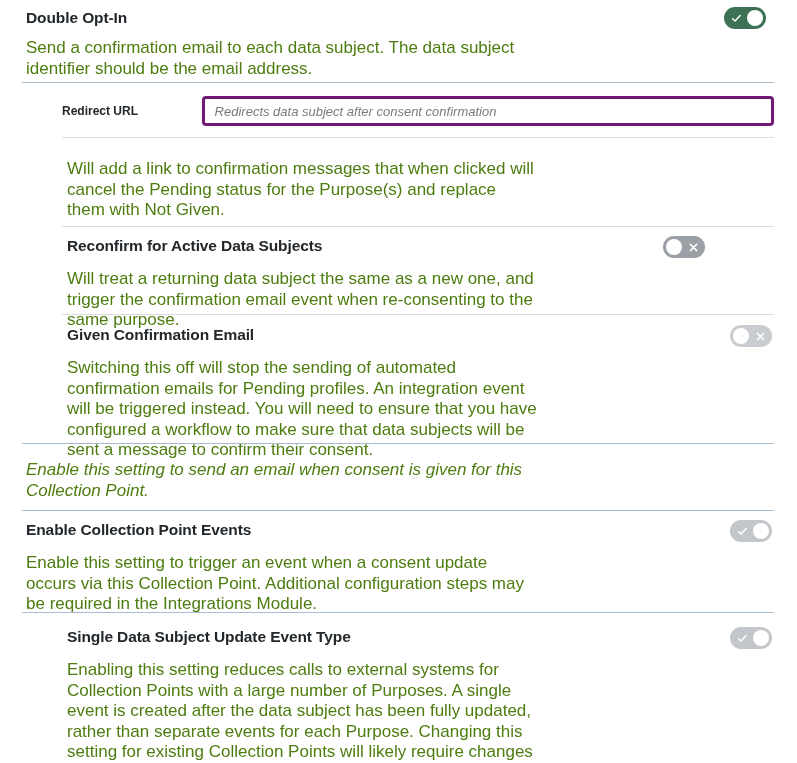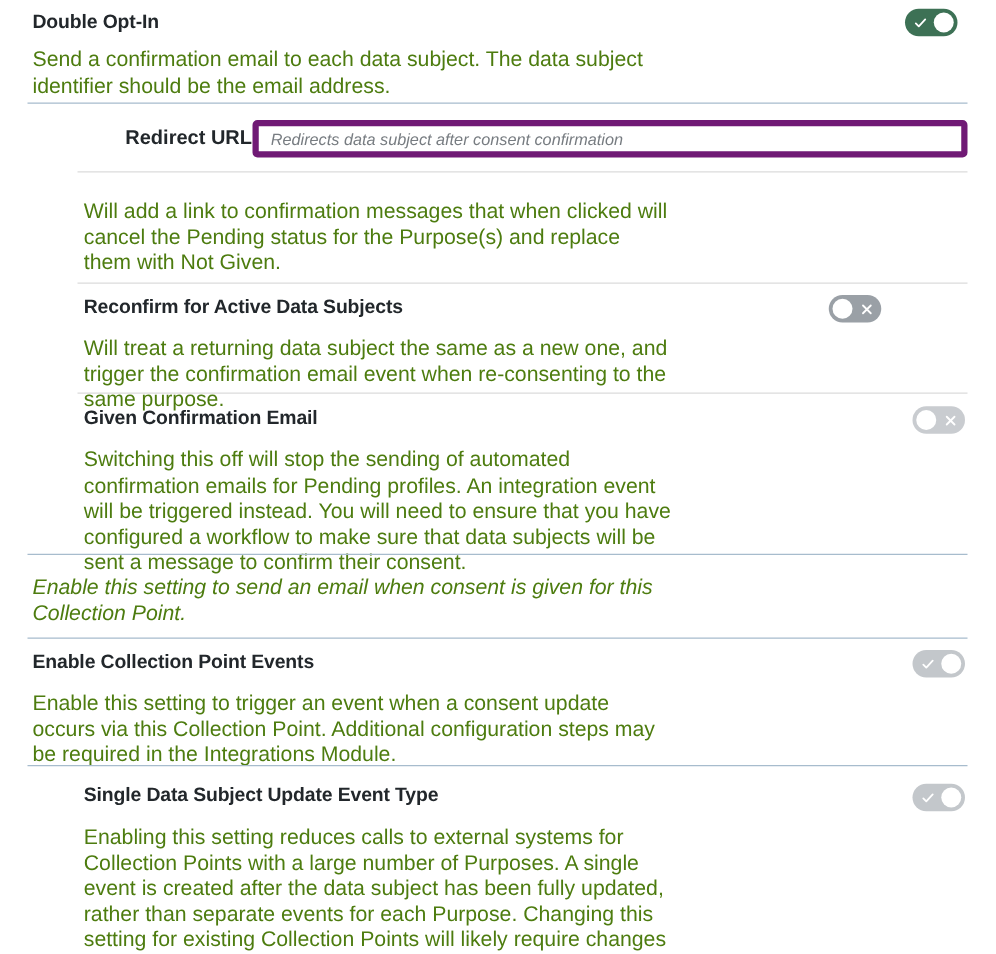--- a/index.html
+++ b/index.html
@@ -106,34 +106,34 @@
   
   .toggle.off.disabled { background: #c9ccd0; }
   .toggle.on.disabled  { background: #c3c7cb; }
 
   
   .field-row {
     display: flex;
     align-items: center;
   }
   .field-label {
-    font-size: 16px;
+    font-size: 12px;
     font-weight: bold;
     color: #22272b;
     width: 140px;
-    text-align: right;
+    text-align: left;
   }
   .field-input {
     box-sizing: border-box;
     height: 30px;
-    border: 5px solid #701a75;
+    border: 3px solid #701a75;
     border-radius: 4px;
     background: #ffffff;
     font-family: "Liberation Sans", sans-serif;
-    font-size: 19px;
+    font-size: 16px;
     color: #2b2f33;
     padding: 0 10px;
     outline: none;
   }
   .field-input::placeholder {
     color: #777c81;
     font-style: italic;
     font-size: 13px;
   }
 </style>

